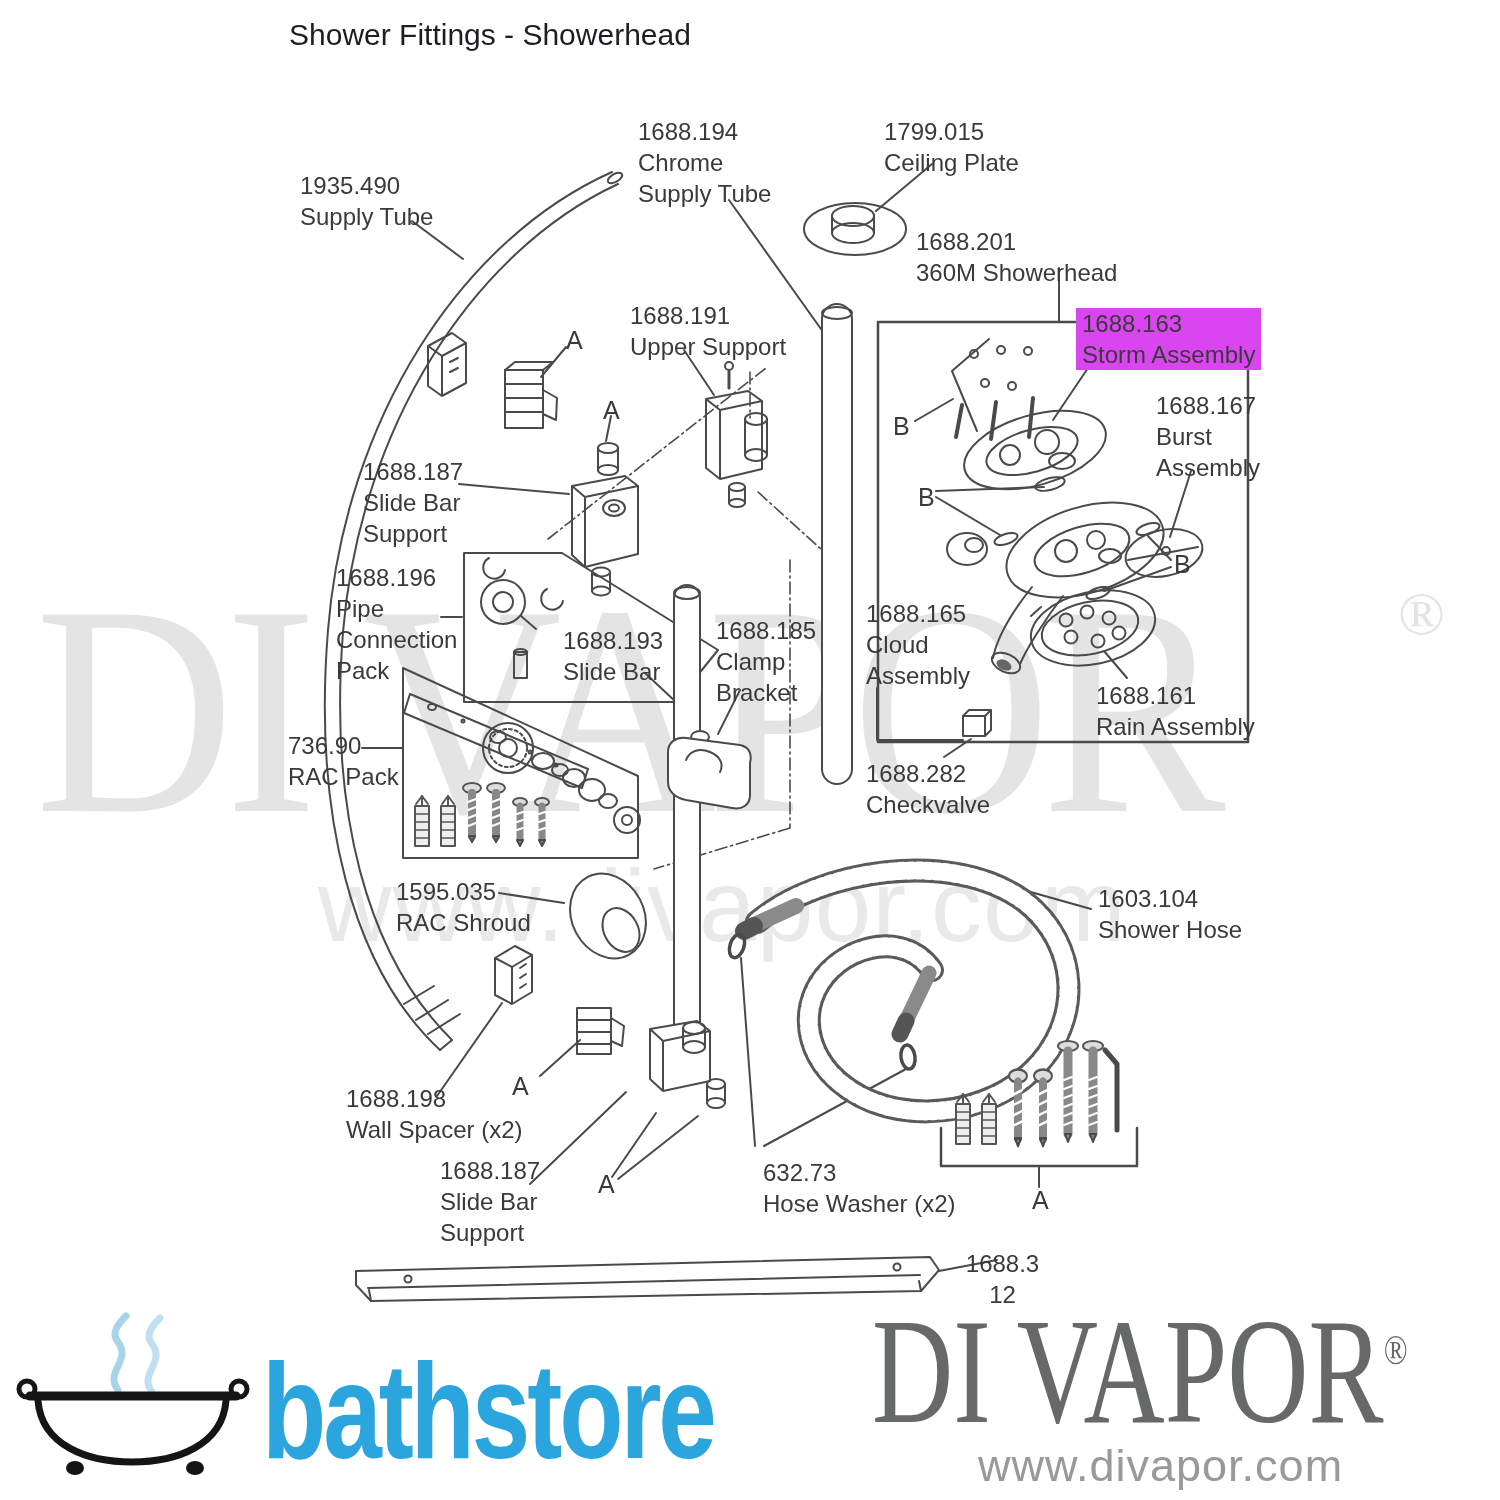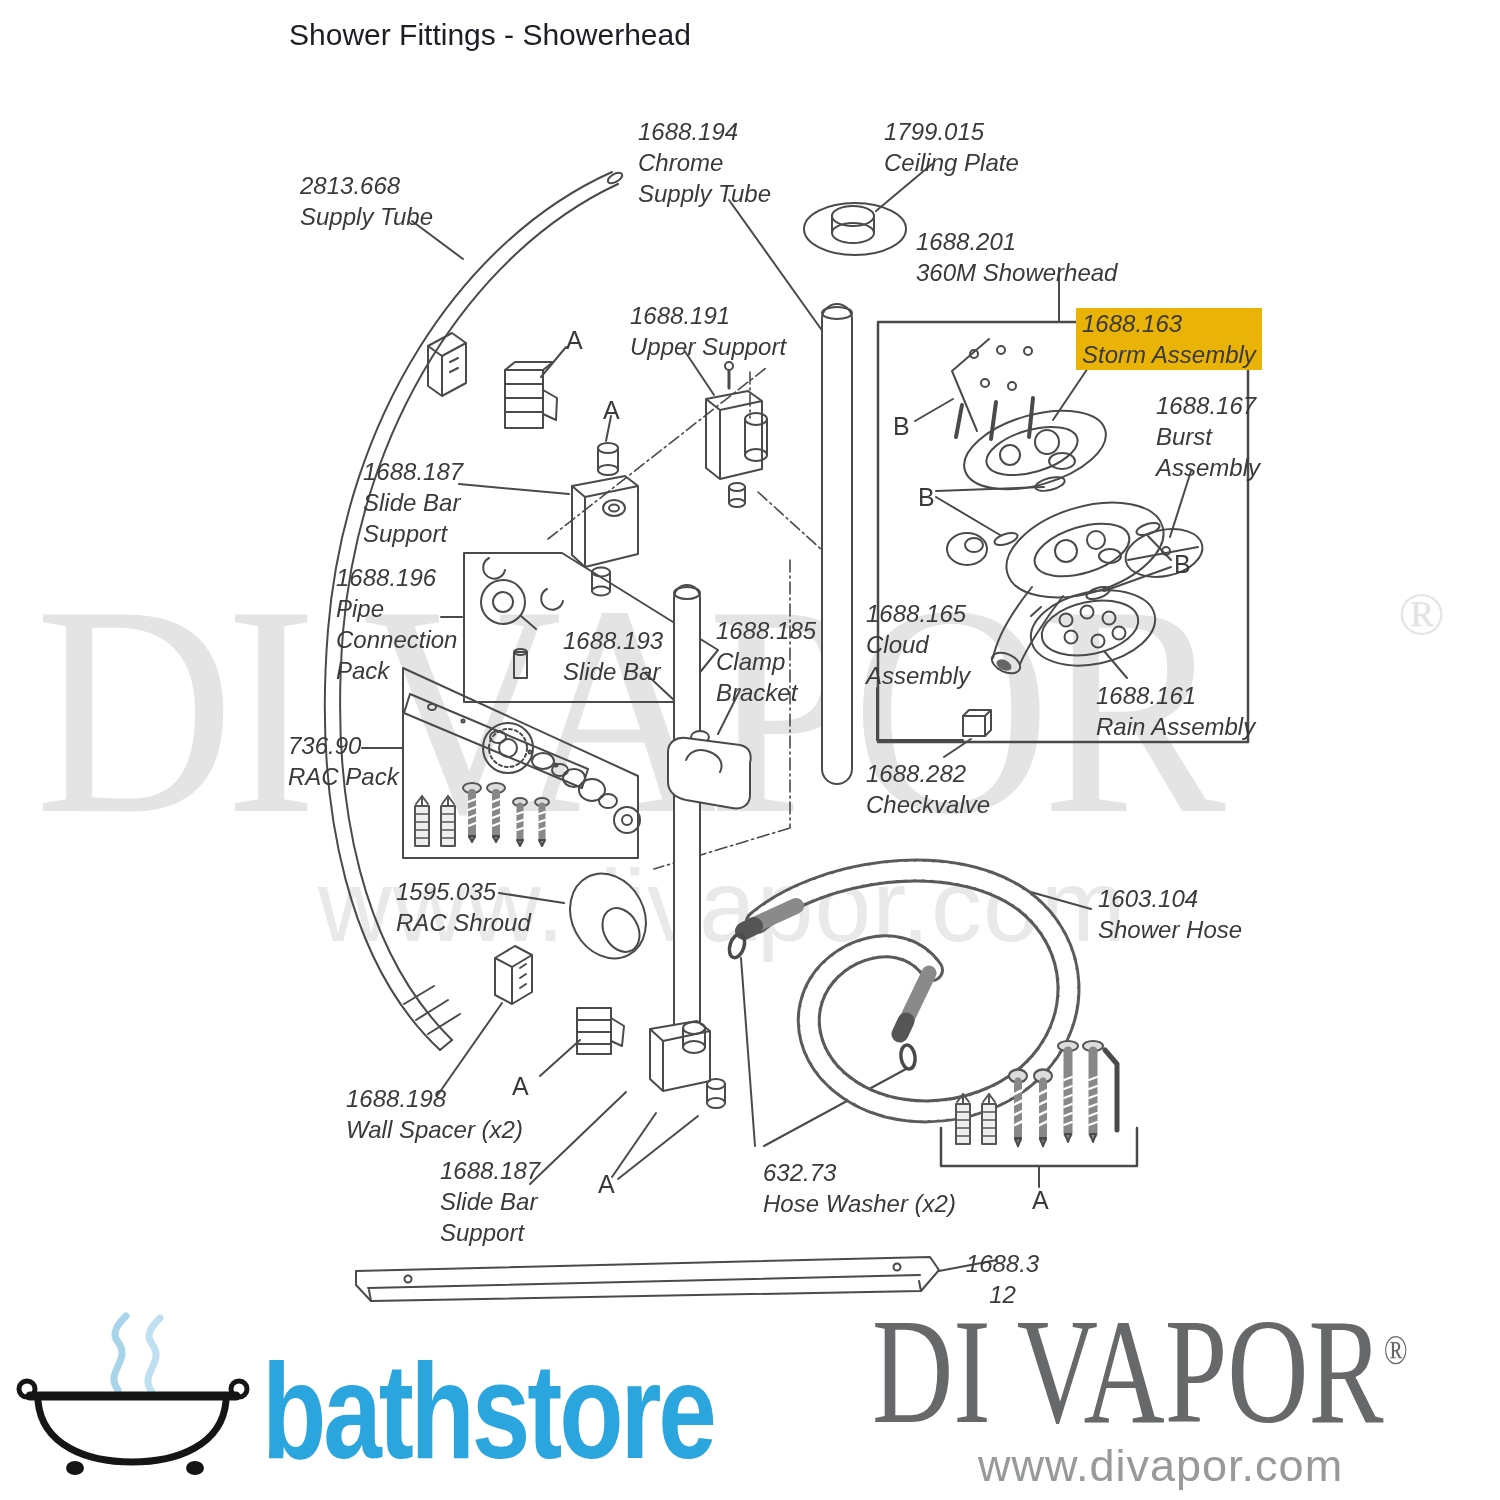--- a/index.html
+++ b/index.html
@@ -1,28 +1,28 @@
 <!DOCTYPE html>
 <html style="--bathstore_blue: #2BA5DD; --divapor_gray: #66686A; --line: #4A4A4A; --watermark: #E4E4E4; --steam_blue: #A8D4EA;"><head>
 <meta charset="utf-8">
 <style>
   html,body{margin:0;padding:0;}
   body{width:1500px;height:1500px;position:relative;background:#fff;overflow:hidden;
        font-family:"Liberation Sans","DejaVu Sans",sans-serif;}
-  .lbl{position:absolute;font-size:24px;line-height:31px;color:#3a3a3a;white-space:pre-line;z-index:3;font-style:italic;}
+  .lbl{position:absolute;font-size:24px;line-height:31px;color:#3a3a3a;white-space:pre-line;z-index:3;}
   .mk{position:absolute;font-size:25px;color:#3a3a3a;z-index:3;}
   #title{position:absolute;left:289px;top:18px;font-size:30px;color:#1d1d26;z-index:3;text-align:center;}
   .wm-big{position:absolute;left:35px;top:560px;font-family:"Liberation Serif","DejaVu Serif",serif;
           font-size:300px;line-height:1;letter-spacing:-10px;color:var(--watermark,#e4e4e4);
           transform:scaleX(.92);transform-origin:left top;z-index:0;white-space:nowrap;}
   .wm-reg{position:absolute;left:1398px;top:578px;font-family:"Liberation Serif","DejaVu Serif",serif;
           font-size:62px;color:var(--watermark,#e4e4e4);z-index:0;}
   .wm-url{position:absolute;left:318px;top:848px;font-size:102px;color:#e9e9e9;z-index:0;letter-spacing:1px;}
   svg.art{position:absolute;left:0;top:0;z-index:1;}
-  .bg-white{background:#eab308;padding:0 6px;}
+  .bg-white{background:#d946ef;padding:0 6px;}
   #bathstore{position:absolute;left:262px;top:1344px;font-size:135px;font-weight:bold;
              letter-spacing:-4px;color:var(--bathstore_blue,#2ba5dd);transform:scaleX(.78);
              transform-origin:left top;line-height:1;z-index:3;}
   #divapor{position:absolute;left:872px;top:1296px;font-family:"Liberation Serif","DejaVu Serif",serif;
            font-size:150px;color:var(--divapor_gray,#66686a);transform:scaleX(.75);
            transform-origin:left top;line-height:1;z-index:3;white-space:nowrap;}
   #divapor .reg{font-size:42px;vertical-align:58px;letter-spacing:0;}
   #footer-url{position:absolute;left:978px;top:1440px;font-size:45px;color:#97999b;z-index:3;letter-spacing:1px;}
 </style>
 </head>
@@ -355,21 +355,21 @@
       <path d="M30 1396 L236 1396" stroke="#151515" stroke-width="9"></path>
       <circle cx="27" cy="1389" r="8" stroke="#151515" stroke-width="5"></circle>
       <circle cx="239" cy="1389" r="8" stroke="#151515" stroke-width="5"></circle>
       <path d="M38 1401 C42 1446 88 1462 132 1462 C176 1462 222 1446 226 1401" stroke="#151515" stroke-width="7"></path>
       <ellipse cx="75" cy="1468" rx="9" ry="7" fill="#151515" stroke="none"></ellipse>
       <ellipse cx="195" cy="1468" rx="9" ry="7" fill="#151515" stroke="none"></ellipse>
     </g>
   </g>
 </svg>
 
-<div class="lbl" style="left:300px;top:170px">2813.668
+<div class="lbl" style="left:300px;top:170px">1935.490
 Supply Tube</div>
 <div class="lbl" style="left:638px;top:116px">1688.194
 Chrome
 Supply Tube</div>
 <div class="lbl" style="left:884px;top:116px">1799.015
 Ceiling Plate</div>
 <div class="lbl" style="left:916px;top:226px">1688.201
 360M Showerhead</div>
 <div class="lbl bg-white" style="left:1076px;top:308px">1688.163
 Storm Assembly</div>

